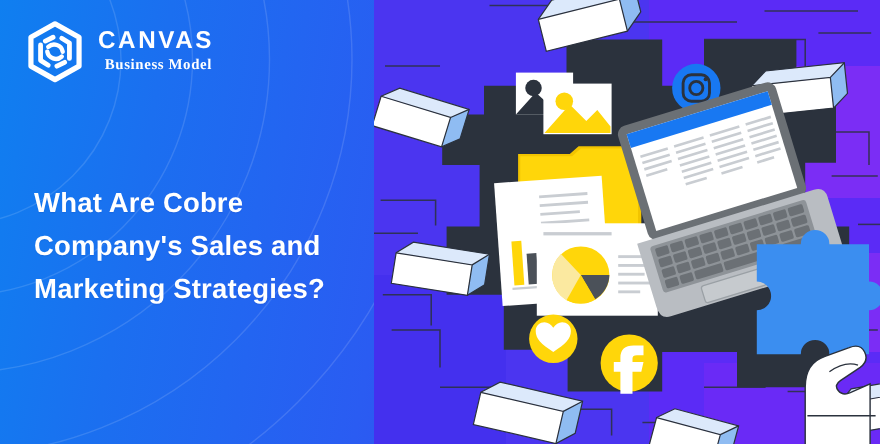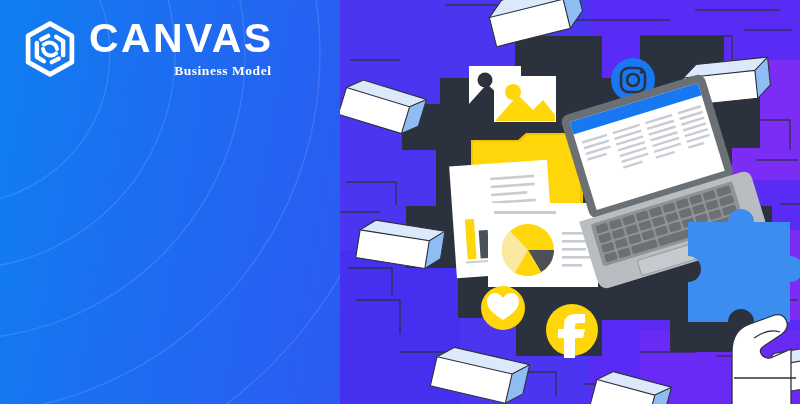--- a/index.html
+++ b/index.html
@@ -18,21 +18,21 @@
   .bg-svg { position:absolute; inset:0; width:800px; height:404px; display:block; }
   .illus  { position:absolute; left:340px; top:0; width:460px; height:404px; display:block; }
 
   
   .left { position:absolute; left:0; top:0; width:360px; height:404px; z-index:5; }
 
   .logo-row { position:absolute; left:22px; top:18px; display:flex; align-items:center; gap:11px; }
   .logo-mark { width:56px; height:58px; display:block; flex:none; }
   .logo-text { display:flex; flex-direction:column; justify-content:center; }
   .logo-title {
-    color:#ffffff; font-size:41px; font-weight:bold;
+    color:#ffffff; font-size:22px; font-weight:bold;
     letter-spacing:2.4px; line-height:1.02;
     font-family:"Liberation Sans", sans-serif;
   }
   .logo-sub {
     color:#ffffff; font-size:13.5px; font-weight:bold;
     letter-spacing:0.55px; line-height:1.25; margin-top:3px;
     text-align:right; padding-right:2px;
     font-family:Liberation Serif, serif;
   }
 
@@ -373,15 +373,16 @@
           <path d="M25 28 A9 9 0 0 1 40 33"></path>
           <path d="M39 38 A9 9 0 0 1 24 33"></path>
         </g>
       </svg>
       <div class="logo-text">
         <div class="logo-title">CANVAS</div>
         <div class="logo-sub">Business Model</div>
       </div>
     </div>
 
+    <h1 class="headline">What Are Cobre Company's Sales and Marketing Strategies?</h1>
 
   </div>
 </div>
 
 </body></html>

